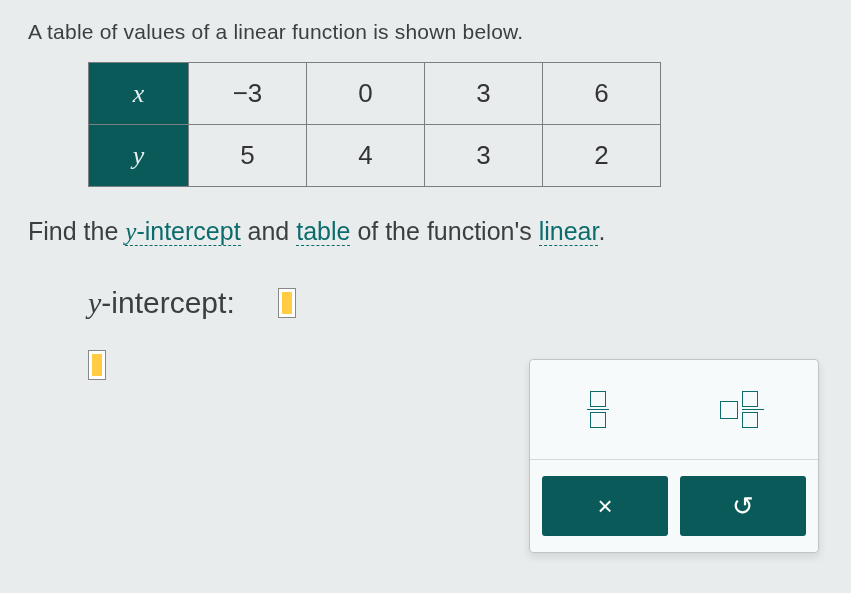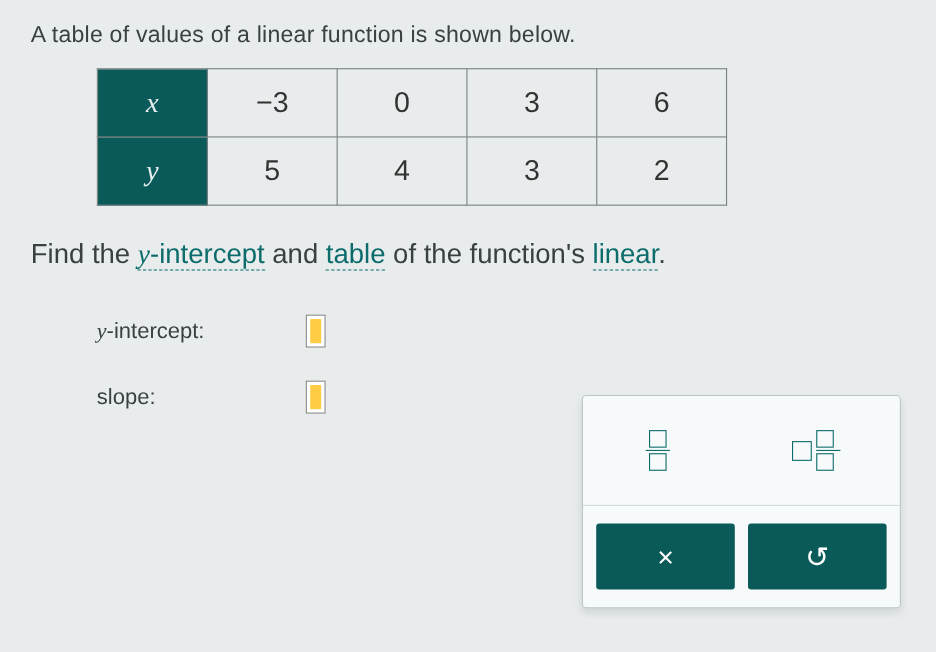--- a/index.html
+++ b/index.html
@@ -53,21 +53,21 @@
     border-bottom: 1px dashed #0c6b6b;
     cursor: help;
     text-align: center;
   }
   .italic {
     font-style: italic;
     font-family: Georgia, 'Times New Roman', serif;
   }
   .answers {
     margin-left: 60px;
-    font-size: 20px;
+    font-size: 30px;
     color: #3a3f3f;
   }
   .answer-row {
     display: flex;
     align-items: center;
     margin-bottom: 30px;
   }
   .answer-label {
     width: 190px;
   }
@@ -184,21 +184,20 @@
 </div>
 
 <div class="answers">
   <div class="answer-row">
     <div class="answer-label">
       <span class="italic">y</span><span>-intercept:</span>
     </div>
     <span class="answer-box"></span>
   </div>
   <div class="answer-row">
-    <div class="answer-label">slope:</div>
     <span class="answer-box"></span>
   </div>
 </div>
 
 <div class="toolbox">
   <div class="tool-row1">
     <div class="frac-btn">
       <div class="frac-top"></div>
       <div class="frac-line"></div>
       <div class="frac-bot"></div>

